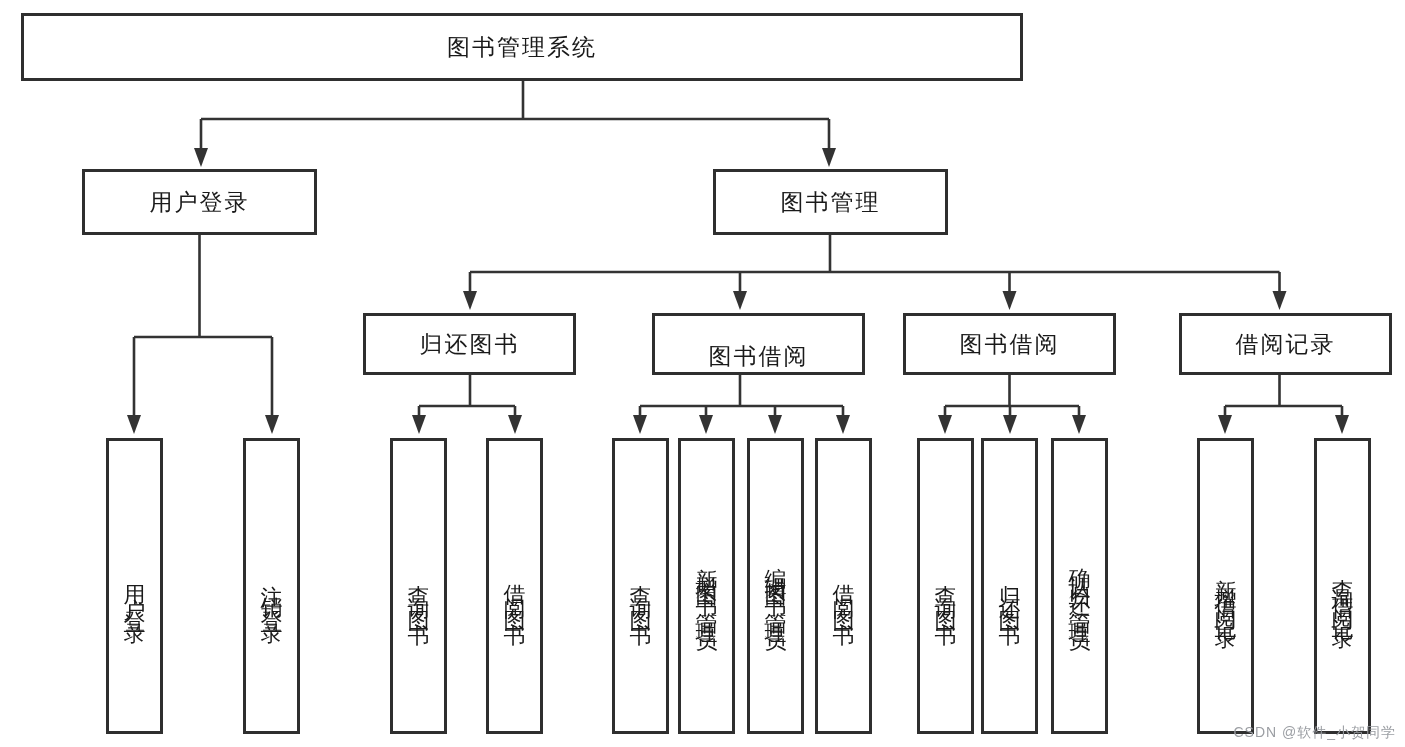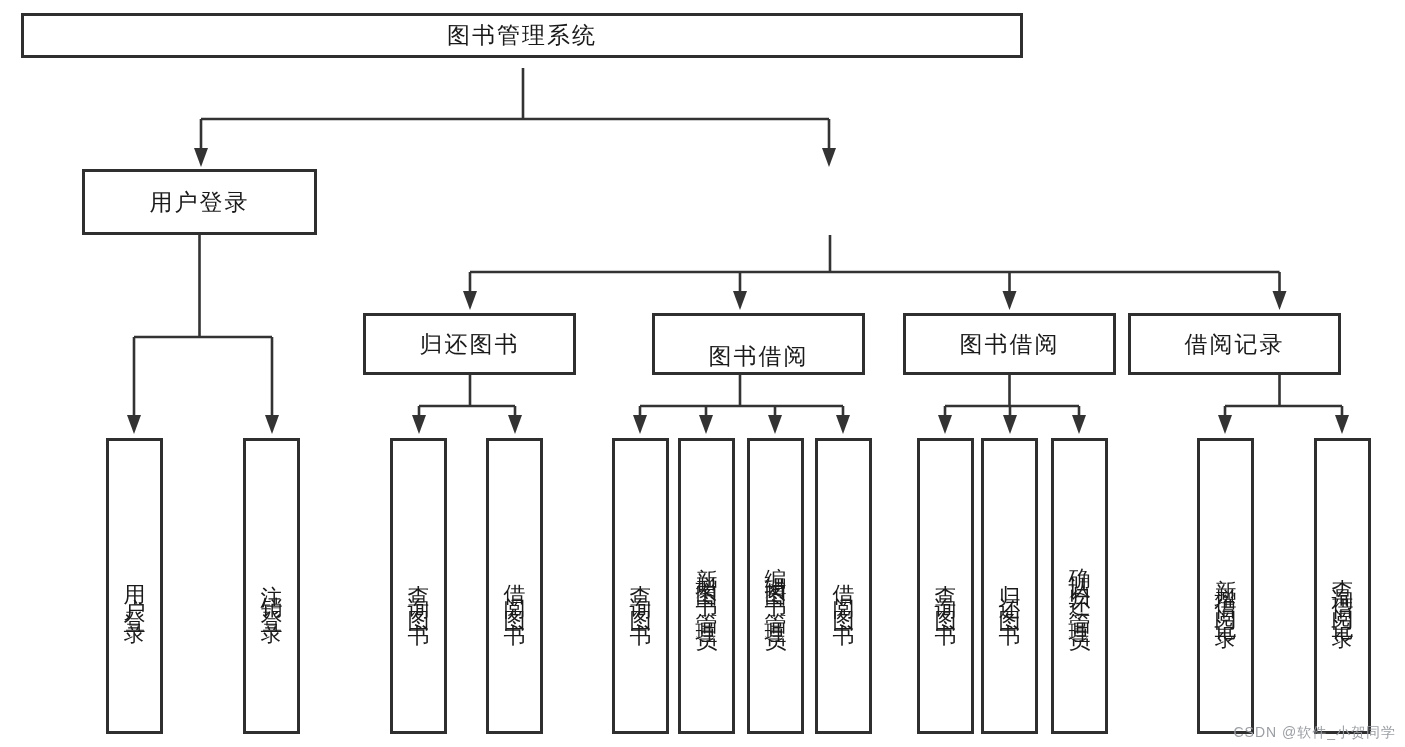--- a/index.html
+++ b/index.html
@@ -13,21 +13,21 @@
   .wires{position:absolute;left:0;top:0;width:1405px;height:747px;}
   .box{
     position:absolute;
     background:#ffffff;
     border:3px solid #2f2f2f;
     box-sizing:border-box;
     display:flex;align-items:center;justify-content:center;
     color:#1a1a1a;
   }
   .hlabel{font-size:23px;letter-spacing:2px;white-space:nowrap;color:#1a1a1a;}
-  .root{left:21px;top:13px;width:1002px;height:45px;}
+  .root{left:21px;top:13px;width:1002px;height:68px;}
   .lvl2{top:169px;width:235px;height:66px;}
   .lvl3{top:313px;width:213px;height:62px;}
   .leaf{top:438px;width:57px;height:296px;}
   .vtext{
     writing-mode:vertical-rl;
     text-orientation:mixed;
     font-size:22px;
     color:#1a1a1a;
     line-height:1;
     white-space:nowrap;
@@ -88,31 +88,34 @@
     <polygon class="head" points="1335,415 1349,415 1342,434"></polygon>
   </svg>
 
   <div class="box root">
     <span class="hlabel">图书管理系统</span>
   </div>
 
   <div class="box lvl2" style="left:82px;">
     <span class="hlabel">用户登录</span>
   </div>
+  <div class="box lvl2" style="left:713px;">
+    <span class="hlabel">图书管理</span>
+  </div>
 
   <div class="box lvl3" style="left:363px;">
     <span class="hlabel">归还图书</span>
   </div>
   <div class="box lvl3" style="left:652px;align-items:flex-end;">
     <span class="hlabel">图书借阅</span>
   </div>
   <div class="box lvl3" style="left:903px;">
     <span class="hlabel">图书借阅</span>
   </div>
-  <div class="box lvl3" style="left:1128px;">
+  <div class="box lvl3" style="left:1179px;">
     <span class="hlabel">借阅记录</span>
   </div>
 
   <div class="box leaf" style="left:106px;">
     <span class="vtext ls4">用户登录</span>
   </div>
   <div class="box leaf" style="left:243px;">
     <span class="vtext ls4">注销登录</span>
   </div>
   <div class="box leaf" style="left:390px;">

